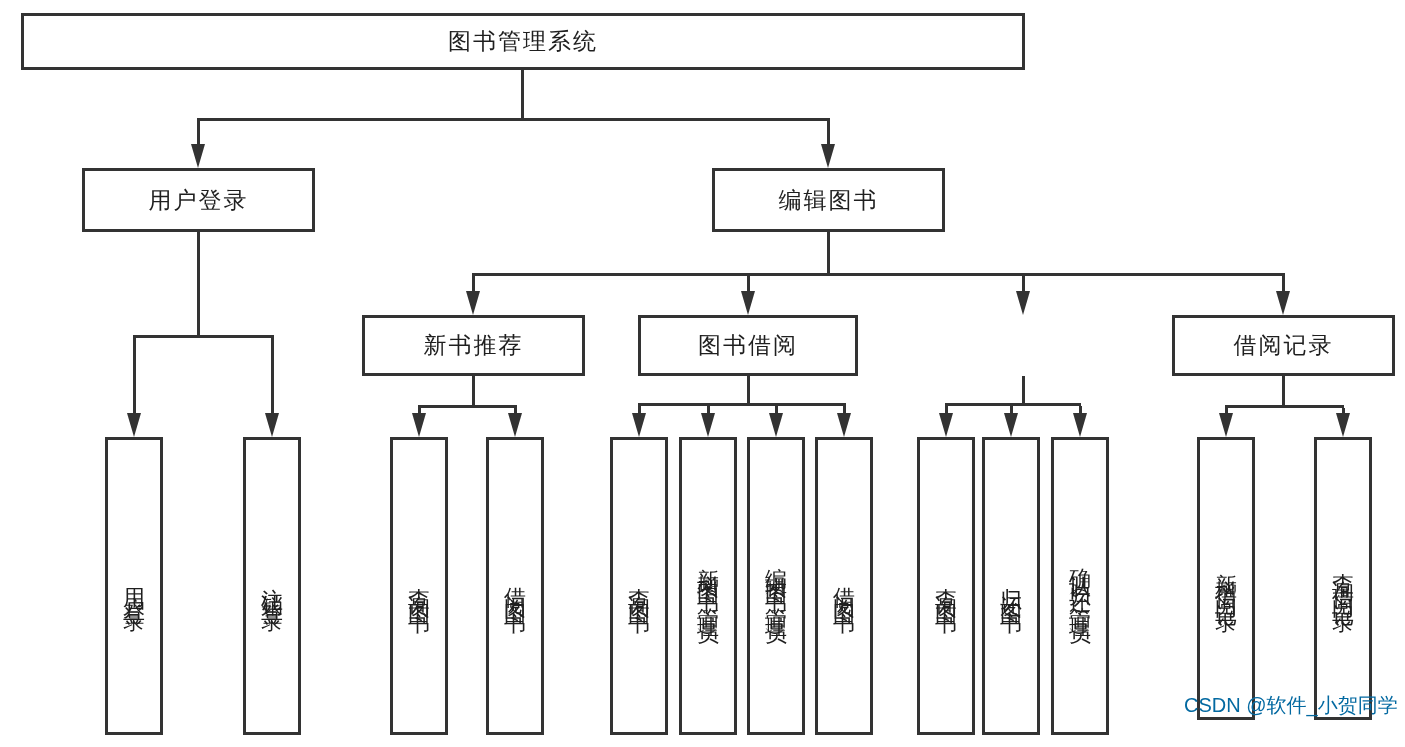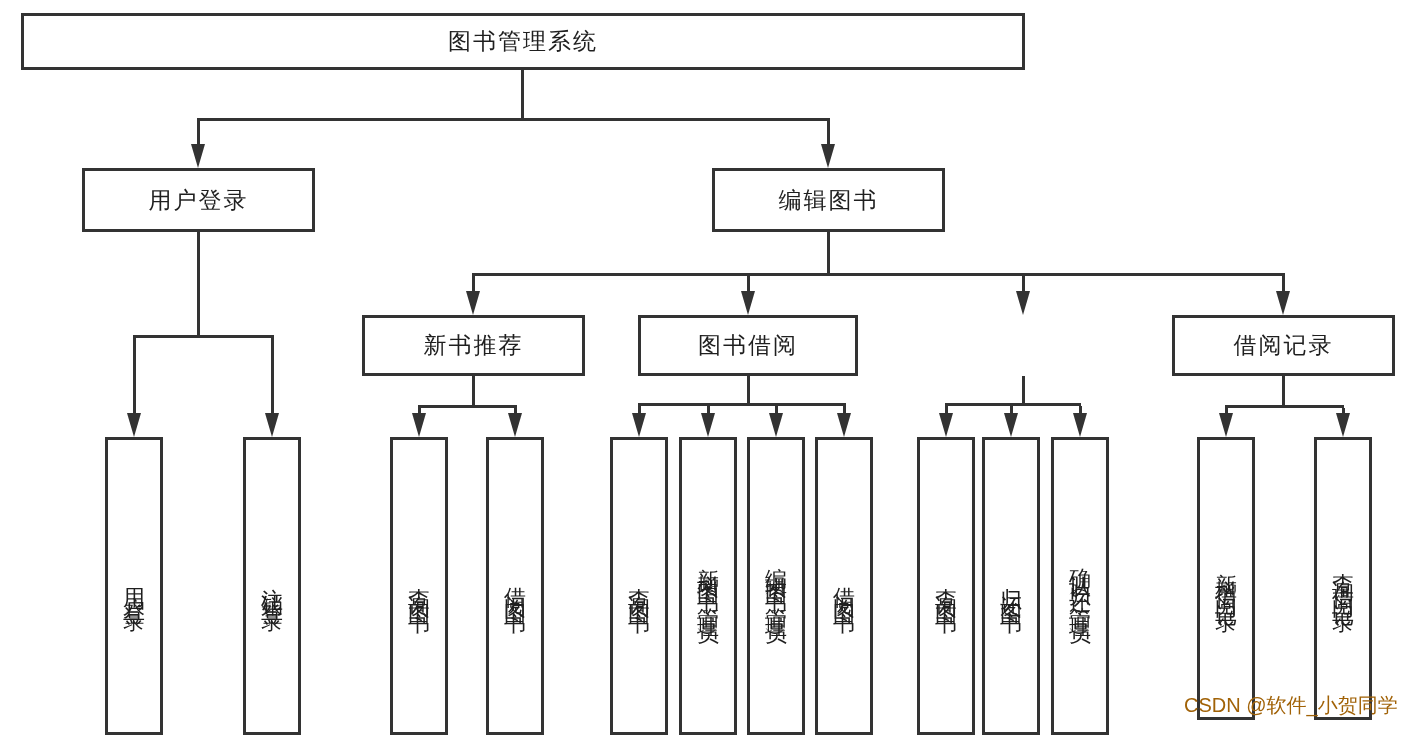--- a/index.html
+++ b/index.html
@@ -33,21 +33,21 @@
   .arrow{
     position:absolute;width:0;height:0;
     border-left:7px solid transparent;
     border-right:7px solid transparent;
     border-top:24px solid #333333;
   }
   .watermark{
     position:absolute;
     left:1184px;top:692px;
     font-size:20px;
-    color:#a16207;
+    color:#0369a1;
     white-space:nowrap;
     z-index:5;
   }
 </style>
 </head>
 <body>
 
 <div class="canvas">
 
   <div class="node" style="left:21px;top:13px;width:1004px;height:57px;">图书管理系统</div>

